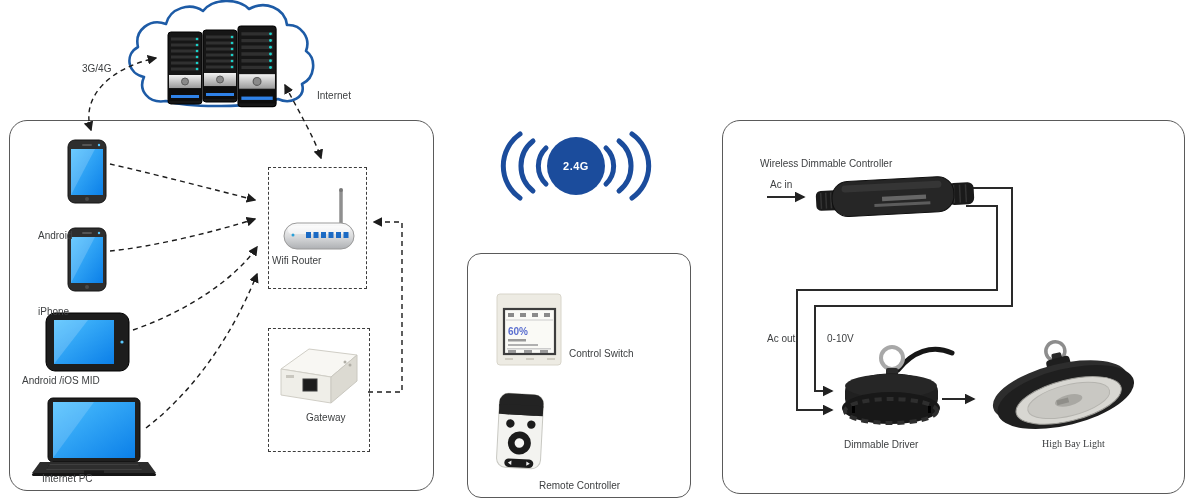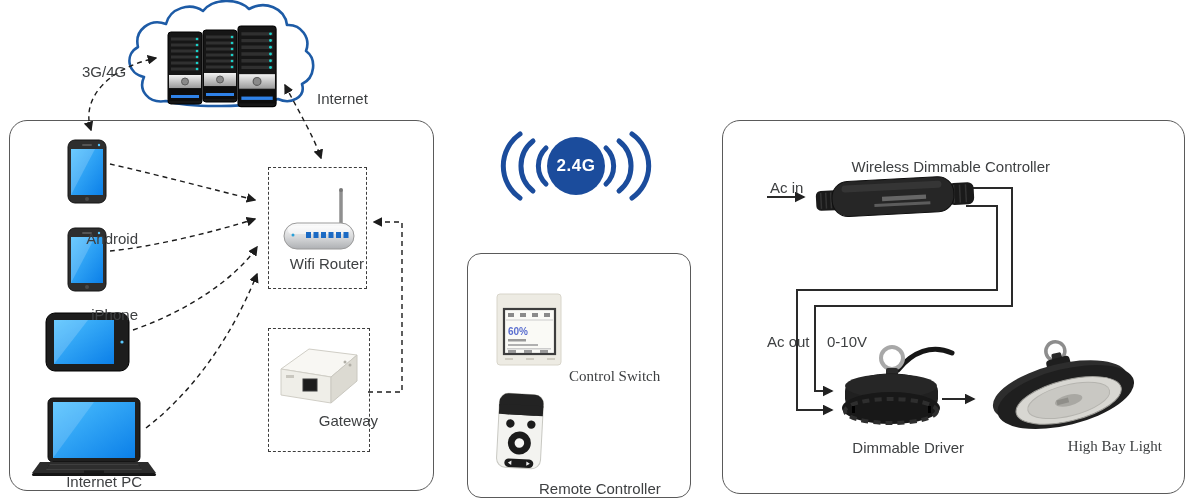--- a/index.html
+++ b/index.html
@@ -1,23 +1,23 @@
 <!DOCTYPE html>
 <html><head>
 <meta charset="utf-8">
 <style>
   html,body{margin:0;padding:0;background:#fff;}
   #canvas{position:relative;width:1192px;height:504px;background:#ffffff;overflow:hidden;
           font-family:"Liberation Sans",sans-serif;}
   .box{position:absolute;border:1.6px solid #5a5a5a;border-radius:18px;background:transparent;}
   .dashed-box{position:absolute;border:1.3px dashed #3c3c3c;background:transparent;}
-  .label{position:absolute;font-size:15px;color:#3e4042;white-space:nowrap;z-index:4;}
-  .centered{text-align:right;}
+  .label{position:absolute;font-size:10px;color:#3e4042;white-space:nowrap;z-index:4;}
+  .centered{text-align:left;}
   #signal-badge{position:absolute;left:547px;top:137px;width:58px;height:58px;border-radius:50%;
-     background:#1b4c9c;color:#ffffff;font-weight:bold;font-size:17px;line-height:58px;
+     background:#1b4c9c;color:#ffffff;font-weight:bold;font-size:11px;line-height:58px;
      text-align:center;z-index:4;letter-spacing:0.5px;}
   svg.art{position:absolute;left:0;top:0;z-index:3;}
 </style>
 </head>
 <body>
 
 <div id="canvas">
 
   <div class="box" style="left:9px;top:120px;width:423px;height:369px;"></div>
   <div class="box" style="left:467px;top:253px;width:222px;height:243px;border-radius:14px;"></div>
@@ -225,24 +225,25 @@
       <rect x="1056" y="398" width="12" height="5" fill="#8f8e89"></rect>
     </g>
   </svg>
 
   <div id="signal-badge">2.4G</div>
 
   <div class="label" style="left:82px;top:63px;">3G/4G</div>
   <div class="label" style="left:317px;top:90px;">Internet</div>
   <div class="label centered" style="left:38px;top:205px;width:100px;margin-top:25px;">Android</div>
   <div class="label centered" style="left:38px;top:292px;width:100px;margin-top:14px;">iPhone</div>
+  <div class="label centered" style="left:22px;top:375px;width:145px;">Android /iOS MID</div>
   <div class="label centered" style="left:42px;top:473px;width:100px;">Internet PC</div>
   <div class="label centered" style="left:272px;top:255px;width:92px;">Wifi Router</div>
   <div class="label centered" style="left:282px;top:412px;width:72px;margin-left:24px;">Gateway</div>
-  <div class="label" style="left:569px;top:368px;font-family:Liberation Serif, serif;">Control Switch</div>
+  <div class="label" style="left:569px;top:348px;">Control Switch</div>
   <div class="label" style="left:539px;top:480px;">Remote Controller</div>
   <div class="label centered" style="left:760px;top:158px;width:290px;">Wireless Dimmable Controller</div>
   <div class="label" style="left:770px;top:179px;">Ac in</div>
   <div class="label" style="left:767px;top:333px;">Ac out</div>
   <div class="label" style="left:827px;top:333px;">0-10V</div>
   <div class="label centered" style="left:844px;top:439px;width:120px;">Dimmable Driver</div>
   <div class="label centered" style="left:1042px;top:438px;width:120px;font-family:Liberation Serif, serif;">High Bay Light</div>
 
 </div>
 

